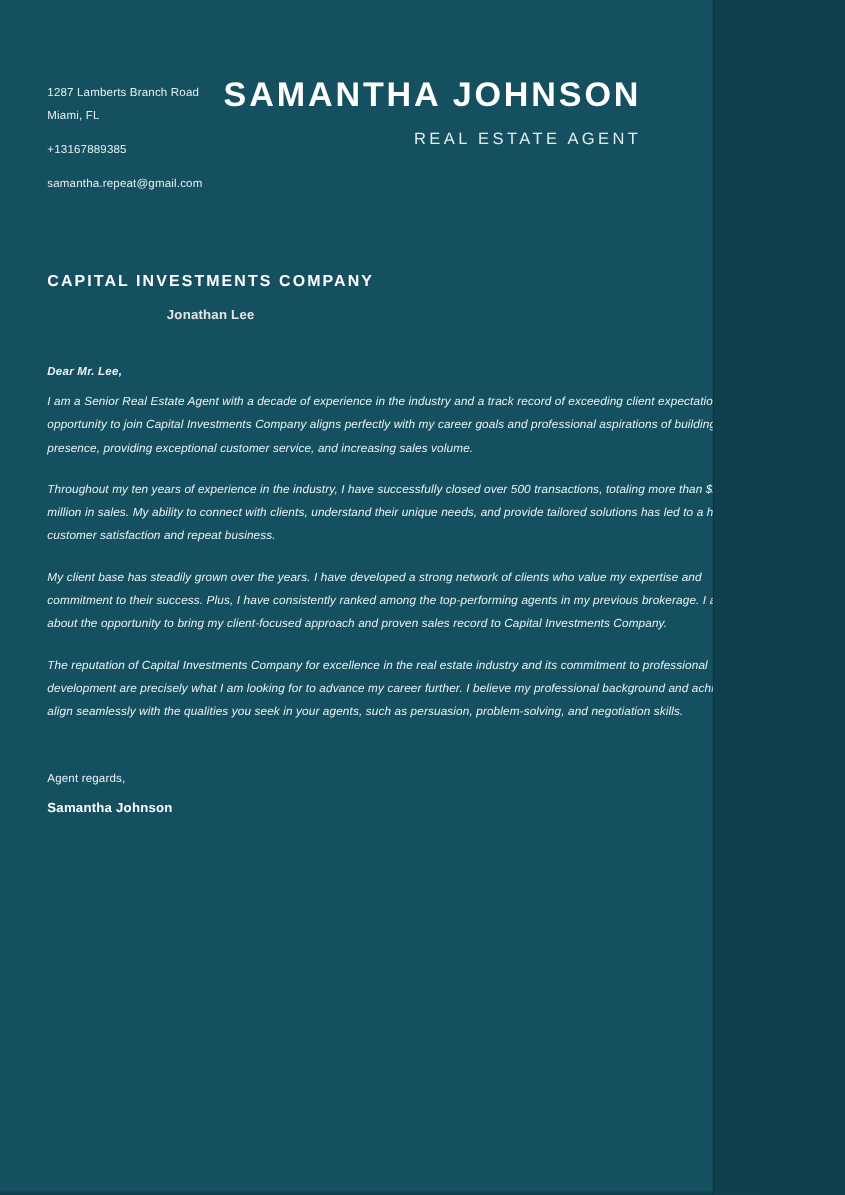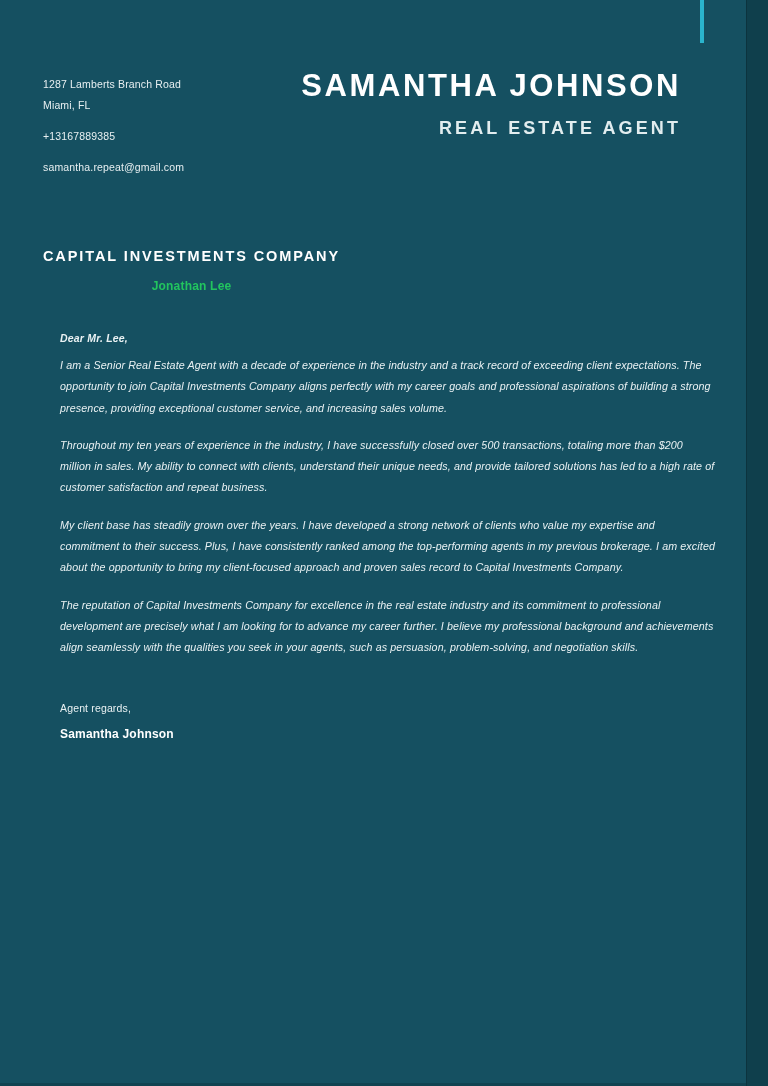--- a/index.html
+++ b/index.html
@@ -5,21 +5,21 @@
   html, body {
     margin: 0;
     padding: 0;
     background: #0f3f4c;
   }
   body {
     font-family: "Liberation Sans", sans-serif;
   }
   .page {
     position: relative;
-    width: 746px;
+    width: 648px;
     height: 1086px;
     background: #155061;
     overflow: hidden;
     box-sizing: border-box;
     box-shadow: 0 0 0 1px rgba(0,0,0,0.18);
   }
   .page::after {
     content: "";
     position: absolute;
     left: 0; right: 0; bottom: 0;
@@ -69,54 +69,54 @@
     color: #ffffff;
     font-size: 31px;
     font-weight: 700;
     letter-spacing: 2.6px;
     line-height: 36px;
     font-stretch: condensed;
     white-space: nowrap;
   }
   .job-title {
     color: #e2edef;
-    font-size: 18px;
-    font-weight: 700;
+    font-size: 15px;
+    font-weight: 400;
     letter-spacing: 3.1px;
     margin-top: 14px;
     white-space: nowrap;
   }
 
   
   .recipient {
     position: absolute;
     top: 246px;
     left: 43px;
     text-align: center;
   }
   .company-name {
     color: #ffffff;
     font-size: 14.5px;
     font-weight: 700;
     letter-spacing: 1.9px;
     line-height: 20px;
   }
   .recipient-name {
-    color: #22c55e;
+    color: #e5e5e5;
     font-size: 12px;
     font-weight: 700;
     letter-spacing: 0.2px;
     margin-top: 13px;
   }
 
   
   .letter {
     position: absolute;
     top: 329px;
-    left: 60px;
+    left: 43px;
     width: 655px;
   }
   .salutation {
     color: #e9f1f3;
     font-size: 10.5px;
     font-style: italic;
     font-weight: 600;
     letter-spacing: 0.2px;
     line-height: 18px;
   }

